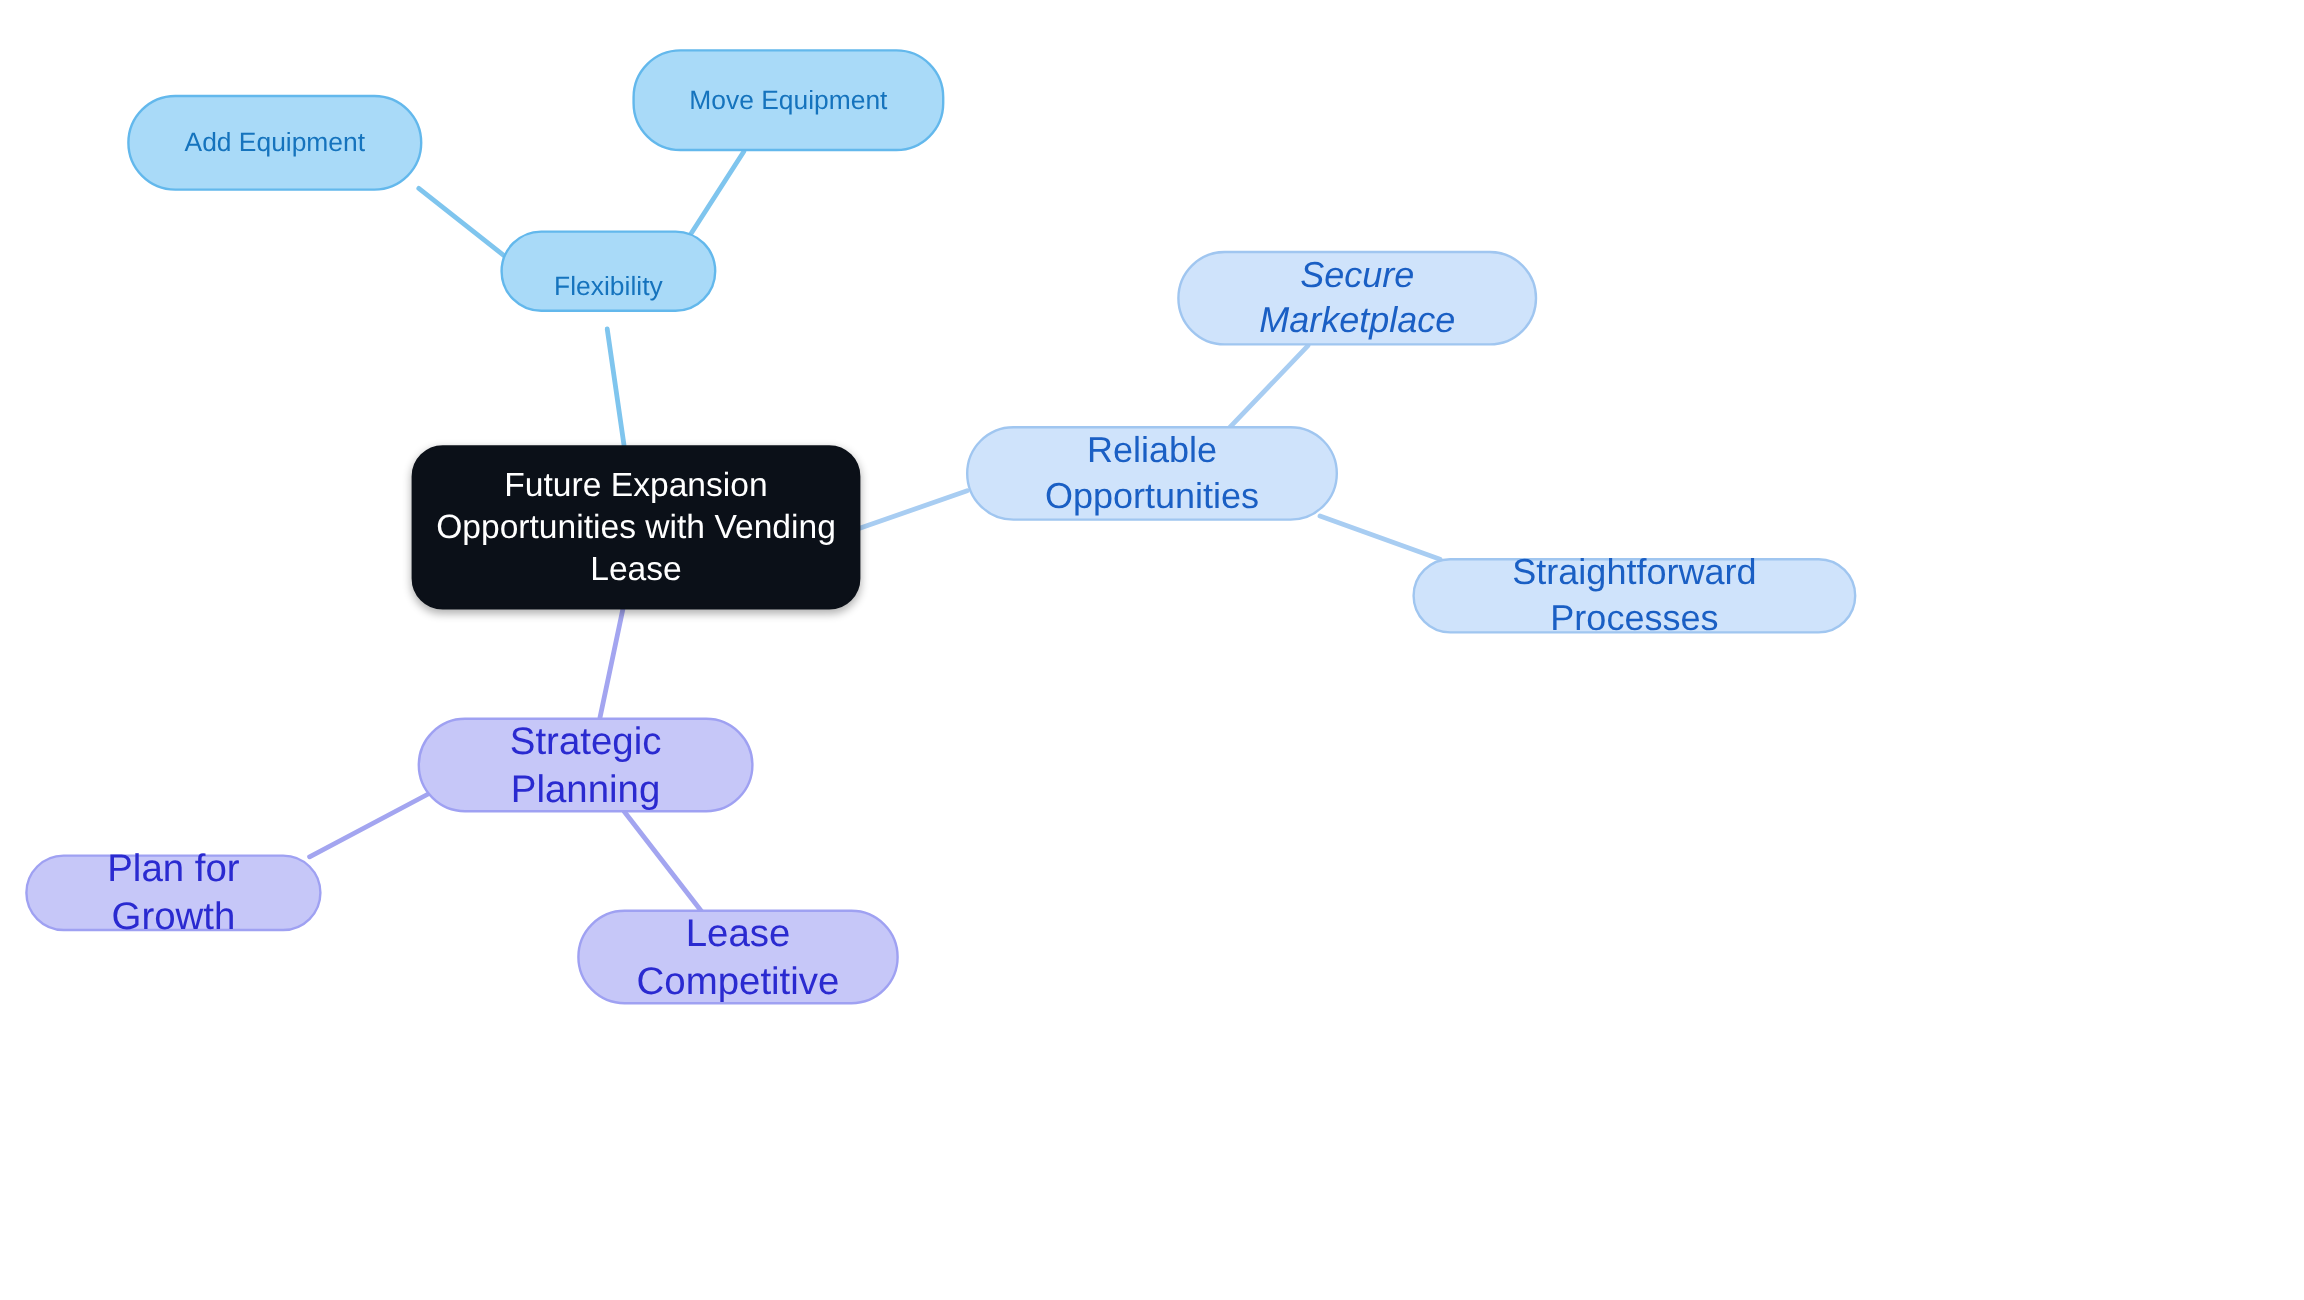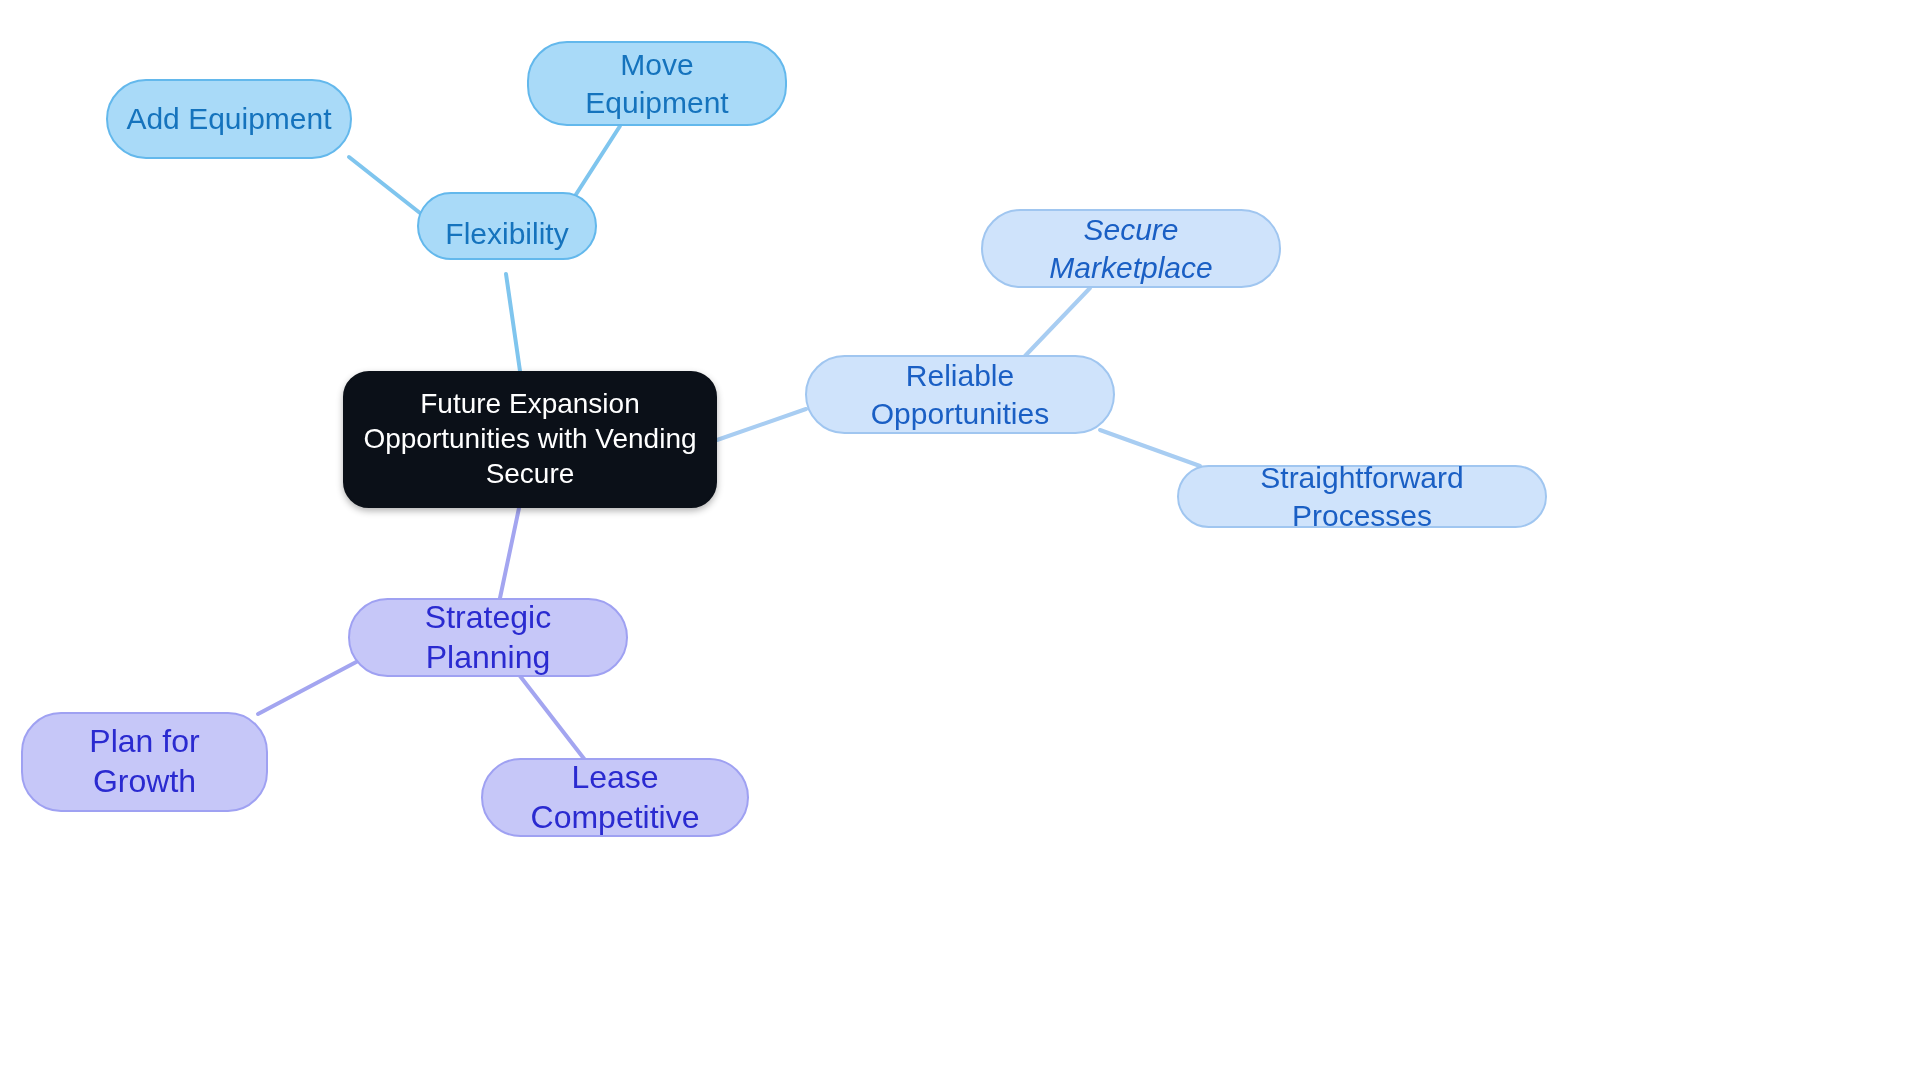--- a/index.html
+++ b/index.html
@@ -45,21 +45,21 @@
     border-color: #0b1018;
     color: #ffffff;
     border-radius: 26px;
     font-size: 28px;
     box-shadow: 0 3px 7px rgba(0,0,0,0.30);
   }
   .node-blue-strong {
     background: #a9daf8;
     border-color: #63b8ec;
     color: #1573bd;
-    font-size: 30px;
+    font-size: 22px;
   }
   .node-blue-pale {
     background: #cfe3fb;
     border-color: #a0c6f0;
     color: #1a5fc4;
     font-size: 30px;
   }
   .node-purple {
     background: #c6c7f8;
     border-color: #9fa1f2;
@@ -78,24 +78,24 @@
       <line x1="717" y1="440" x2="806" y2="409" stroke="#a8cdf2" stroke-width="4" stroke-linecap="round"></line>
       <line x1="1025" y1="356" x2="1090" y2="288" stroke="#a8cdf2" stroke-width="4" stroke-linecap="round"></line>
       <line x1="1100" y1="430" x2="1200" y2="466" stroke="#a8cdf2" stroke-width="4" stroke-linecap="round"></line>
       <line x1="519" y1="508" x2="500" y2="598" stroke="#a3a5f0" stroke-width="4" stroke-linecap="round"></line>
       <line x1="360" y1="660" x2="258" y2="714" stroke="#a3a5f0" stroke-width="4" stroke-linecap="round"></line>
       <line x1="520" y1="676" x2="585" y2="760" stroke="#a3a5f0" stroke-width="4" stroke-linecap="round"></line>
     </svg>
   <div id="node-layer">
       <div class="node node-root" style="left: 343px; top: 371px; width: 374px; height: 137px;"><span>Future Expansion
 Opportunities with Vending
-Secure</span></div>
+Lease</span></div>
       <div class="node node-blue-strong" style="left: 417px; top: 192px; width: 180px; height: 68px; align-items: flex-end;"><span>Flexibility</span></div>
       <div class="node node-blue-strong" style="left: 106px; top: 79px; width: 246px; height: 80px;"><span>Add Equipment</span></div>
       <div class="node node-blue-strong" style="left: 527px; top: 41px; width: 260px; height: 85px;"><span>Move Equipment</span></div>
       <div class="node node-blue-pale" style="left: 805px; top: 355px; width: 310px; height: 79px;"><span>Reliable Opportunities</span></div>
       <div class="node node-blue-pale" style="left: 981px; top: 209px; width: 300px; height: 79px; font-style: italic;"><span>Secure Marketplace</span></div>
       <div class="node node-blue-pale" style="left: 1177px; top: 465px; width: 370px; height: 63px;"><span>Straightforward Processes</span></div>
       <div class="node node-purple" style="left: 348px; top: 598px; width: 280px; height: 79px;"><span>Strategic Planning</span></div>
-      <div class="node node-purple" style="left: 21px; top: 712px; width: 247px; height: 100px;"><span>Plan for Growth</span></div>
+      <div class="node node-purple" style="left: 21px; top: 712px; width: 247px; height: 64px;"><span>Plan for Growth</span></div>
       <div class="node node-purple" style="left: 481px; top: 758px; width: 268px; height: 79px;"><span>Lease Competitive</span></div>
     </div>
 </div>
 
 </body></html>

